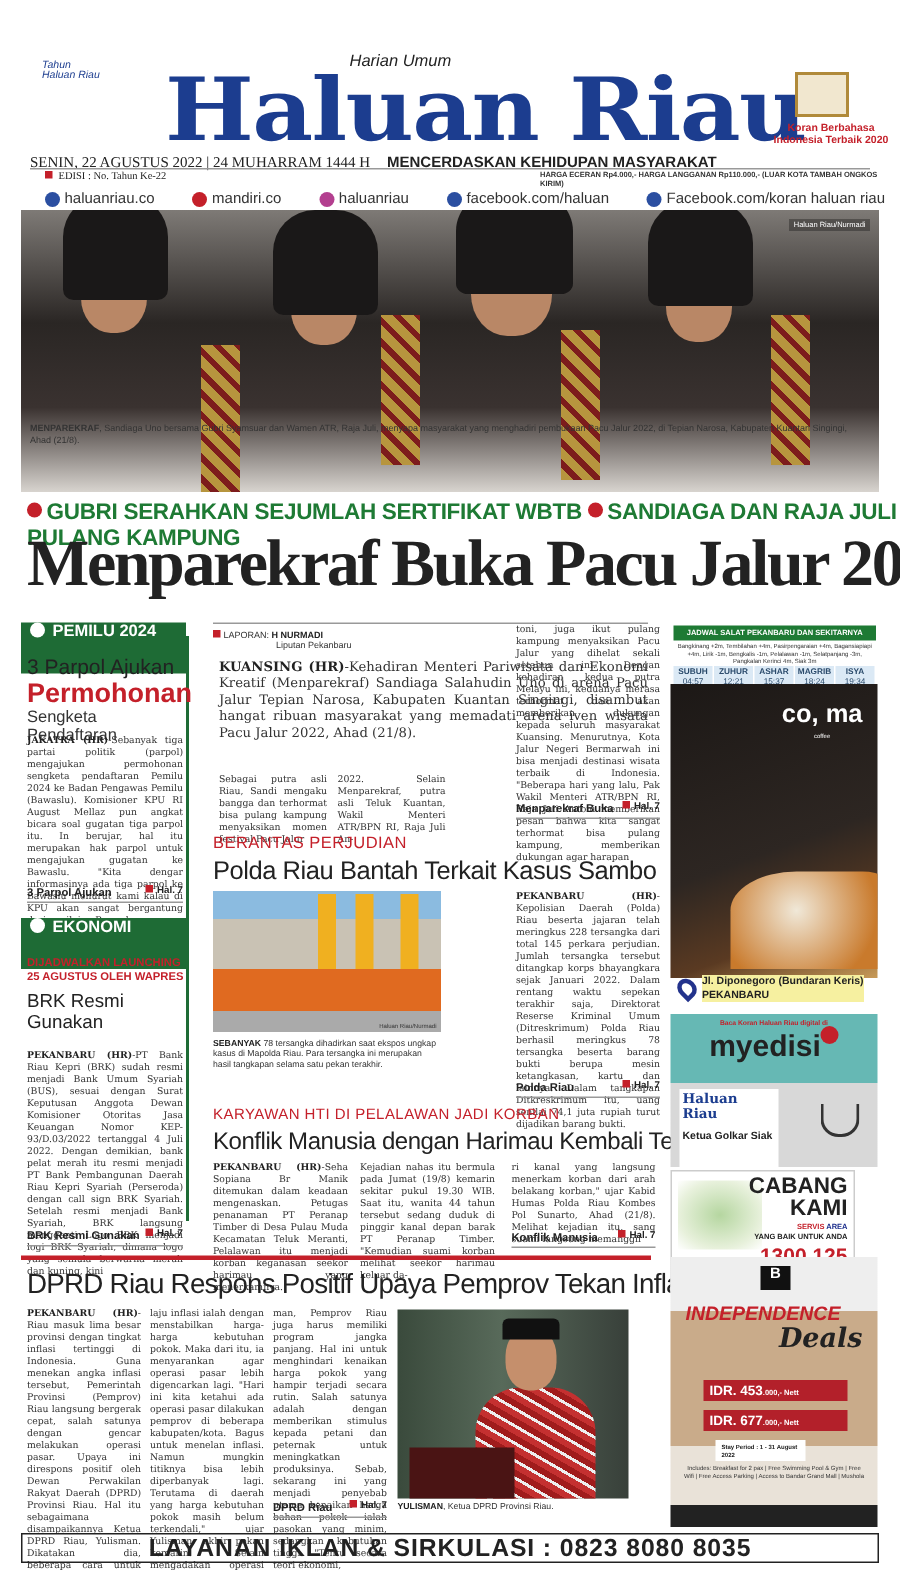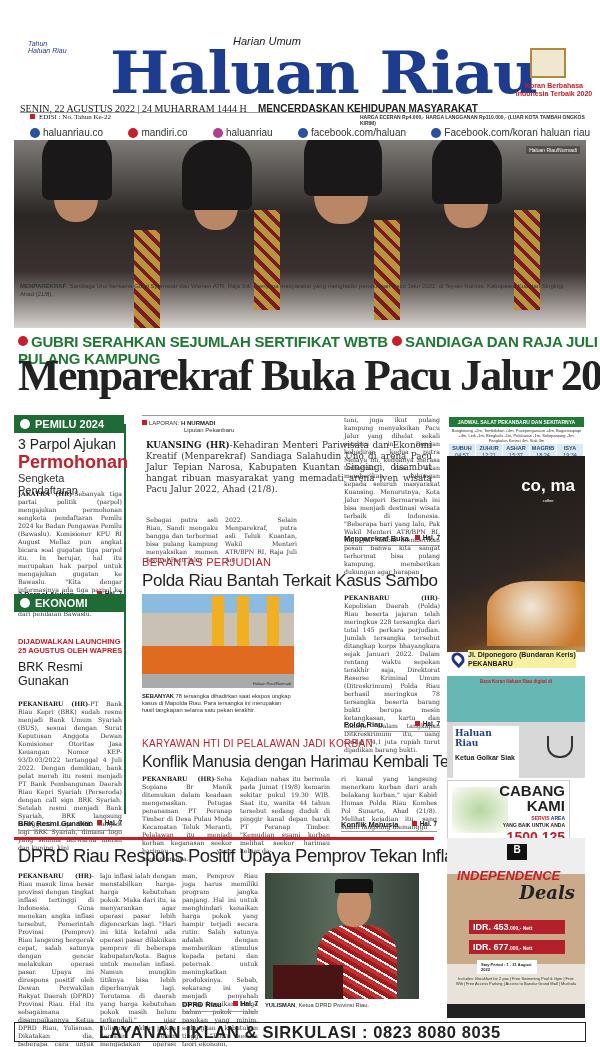--- a/index.html
+++ b/index.html
@@ -27,37 +27,37 @@
 .hat{position:absolute;top:0;width:70px;height:70px;background:#1a1818;border-radius:40% 40% 10% 10%}
 .face{position:absolute;width:44px;height:52px;border-radius:45%;background:#b98766}
 .sash{position:absolute;width:26px;height:100px;background:repeating-linear-gradient(45deg,#b7953e 0 6px,#7d1c1c 6px 10px)}
 #credit{right:6px;top:6px;font:5px "Liberation Sans",sans-serif;color:#fff;background:rgba(0,0,0,.3);padding:1px 3px}
 #caption{left:20px;top:282px;width:560px;font:6px "Liberation Sans",sans-serif;color:#333;line-height:8px}
 #caption b{font-weight:bold}
 #kicker{left:18px;top:333px;font:bold 15px "Liberation Sans",sans-serif;color:#1e7a34;letter-spacing:-.2px}
 #kicker .dot{display:inline-block;width:10px;height:10px;border-radius:50%;background:#c4202a;margin-right:3px;vertical-align:1px}
 #headline{left:18px;top:352px;font:bold 44px "Liberation Serif",serif;color:#222;letter-spacing:-1.6px;line-height:48px;white-space:nowrap}
 
-.sect{position:absolute;left:14px;width:110px;height:18px;background:#1e6b35;color:#fff;font:bold 11px "Liberation Sans",sans-serif;display:flex;align-items:center;padding-left:6px}
+.sect{position:absolute;left:14px;width:110px;height:34px;background:#1e6b35;color:#fff;font:bold 11px "Liberation Sans",sans-serif;display:flex;align-items:flex-start;padding-left:6px}
 .sect .circ{width:10px;height:10px;border-radius:50%;background:#fff;margin-right:5px}
 .vline{position:absolute;background:#1e6b35;width:2px}
 .body{font:6.2px "DejaVu Serif",serif;line-height:8px;color:#333;text-align:justify}
 .body b{font-weight:bold;color:#222}
 .more{position:absolute;display:flex;justify-content:space-between;font:bold 7.5px "Liberation Sans",sans-serif;color:#222;border-bottom:1px solid #999;padding-bottom:2px}
 .more .hal{font-size:6.5px}
 .more .hal::before{content:"";display:inline-block;width:5px;height:5px;background:#c4202a;margin-right:3px}
 
 #prayer{left:449px;top:417px;width:135px}
 #prayer .hd{background:#1e7a34;color:#fff;font:bold 5px "Liberation Sans",sans-serif;text-align:center;padding:2px 0}
 #prayer .nt{font:4px "Liberation Sans",sans-serif;color:#333;text-align:center;line-height:5px;padding:1px}
 #prayer .tb{display:flex;background:#dbe9f5;border-bottom:3px solid #7ab3dd}
 #prayer .tb div{flex:1;text-align:center;font:bold 5.5px "Liberation Sans",sans-serif;color:#2a4a6b;border-right:1px solid #fff;padding:1px 0;line-height:7px}
 
 #coma{left:447px;top:456px;width:138px;height:196px;background:linear-gradient(160deg,#1c1816 0%,#2d2622 55%,#5a3a22 80%,#c89a58 100%);overflow:hidden}
-#coma .brand{position:absolute;right:10px;top:22px;color:#fff;font:bold 17px "Liberation Sans",sans-serif;line-height:15px;text-align:center}
+#coma .brand{position:absolute;right:10px;top:12px;color:#fff;font:bold 17px "Liberation Sans",sans-serif;line-height:15px;text-align:center}
 #coma .ty{position:absolute;left:18px;top:40px;color:#ddd;font:22px "Liberation Sans",sans-serif;line-height:24px}
 #coma .food{position:absolute;left:40px;top:125px;width:110px;height:65px;border-radius:40% 20% 0 0;background:radial-gradient(circle at 40% 40%,#f0e8d8,#c97a2c 70%)}
 #addr{left:452px;top:650px;width:140px;display:flex;gap:4px;align-items:flex-start}
 #addr .pin{width:12px;height:14px;border-radius:50% 50% 50% 0;transform:rotate(-45deg);border:3px solid #23338c;margin-top:2px}
 #addr div{font:bold 7px "Liberation Sans",sans-serif;background:#f6f0a0;color:#222;line-height:9px}
 #myedisi{left:447px;top:676px;width:138px;height:102px;background:linear-gradient(180deg,#66b8b4 0 45%,#d8d8d8 45%)}
 #myedisi .top{font:bold 4.5px "Liberation Sans",sans-serif;color:#c4202a;text-align:center;padding-top:3px}
 #myedisi .nm{font:bold 20px "Liberation Sans",sans-serif;color:#222;text-align:center;line-height:22px}
 #myedisi .nm span{display:inline-block;width:12px;height:12px;border-radius:50%;background:#c4202a;vertical-align:8px}
 #myedisi .np{position:absolute;left:6px;top:50px;width:66px;height:52px;background:#fff;font:bold 9px "DejaVu Serif",serif;color:#1c3d8f;padding:2px}
@@ -167,21 +167,21 @@
   <div style="font:14px 'Liberation Sans',sans-serif;color:#222">3 Parpol Ajukan</div>
   <div style="font:bold 18px 'Liberation Sans',sans-serif;color:#c4202a;line-height:20px">Permohonan</div>
   <div style="font:11px 'Liberation Sans',sans-serif;color:#333">Sengketa Pendaftaran</div>
 </div>
 <div class="abs body" style="left:18px;top:490px;width:104px"><b>JAKATRA (HR)</b><span>-Sebanyak tiga partai politik (parpol) mengajukan permohonan sengketa pendaftaran Pemilu 2024 ke Badan Pengawas Pemilu (Bawaslu). Komisioner KPU RI August Mellaz pun angkat bicara soal gugatan tiga parpol itu. In berujar, hal itu merupakan hak parpol untuk mengajukan gugatan ke Bawaslu. "Kita dengar informasinya ada tiga parpol ke Bawaslu menurut kami kalau di KPU akan sangat bergantung dari penilaian Bawaslu.</span></div>
 <div class="more" style="left:18px;top:590px;width:104px">
     <span>3 Parpol Ajukan</span>
     <span class="hal">Hal. 7</span>
   </div>
 
-<div class="sect" style="top:594px">
+<div class="sect" style="top:612px">
     <span class="circ"></span>
     <span>EKONOMI</span>
   </div>
 <div class="abs sans" style="left:18px;top:637px;width:106px;font:bold 7.5px 'Liberation Sans',sans-serif;color:#c4202a;line-height:9px">DIJADWALKAN LAUNCHING 25 AGUSTUS OLEH WAPRES</div>
 <div class="abs" style="left:18px;top:660px;width:106px">
   <div style="font:12.5px 'Liberation Sans',sans-serif;color:#222">BRK Resmi Gunakan</div>
 </div>
 <div class="abs body" style="left:18px;top:700px;width:104px"><b>PEKANBARU (HR)</b><span>-PT Bank Riau Kepri (BRK) sudah resmi menjadi Bank Umum Syariah (BUS), sesuai dengan Surat Keputusan Anggota Dewan Komisioner Otoritas Jasa Keuangan Nomor KEP-93/D.03/2022 tertanggal 4 Juli 2022. Dengan demikian, bank pelat merah itu resmi menjadi PT Bank Pembangunan Daerah Riau Kepri Syariah (Perseroda) dengan call sign BRK Syariah. Setelah resmi menjadi Bank Syariah, BRK langsung mengganti Logo BRK menjadi logi BRK Syariah, dimana logo yang semula berwarna merah dan kuning, kini</span></div>
 <div class="more" style="left:18px;top:819px;width:104px">
     <span>BRK Resmi Gunakan</span>
@@ -256,31 +256,32 @@
 <div id="coma" class="abs">
   <div class="brand"><span>co, ma</span><div style="font-size:4px;font-weight:normal">coffee</div></div>
   <div class="food"></div>
 </div>
 <div id="addr" class="abs">
   <span class="pin"></span>
   <div><span>Jl. Diponegoro (Bundaran Keris)</span><br><span>PEKANBARU</span></div>
 </div>
 <div id="myedisi" class="abs">
   <div class="top">Baca Koran Haluan Riau digital di</div>
+  <div class="nm"><b>myedisi</b><span></span></div>
   <div class="np">
       <div>Haluan Riau</div>
       <div style="font:bold 7px 'Liberation Sans',sans-serif;color:#222;margin-top:6px">Ketua Golkar Siak</div>
     </div>
   <div class="cup"></div>
 </div>
 <div id="tiki" class="abs">
   <div class="map"></div>
   <div class="cb"><span>CABANG</span><br><span>KAMI</span></div>
   <div class="sv"><em>SERVIS</em> <em style="color:#1c2e8c">AREA</em><br><span>YANG BAIK UNTUK ANDA</span></div>
-  <div class="ph">1500 125</div>
+  <div class="ph">1300 125</div>
   <div class="lg">TIKI</div>
   <div class="wd" style="width:60px">WE DELIVER YOUR PACKAGE</div>
 </div>
 <div id="hotel" class="abs">
   <div class="lg">B</div>
   <div class="id">INDEPENDENCE</div>
   <div class="dl">Deals</div>
   <div class="pr" style="top:82px"><span>IDR. 453</span><small>.000,- Nett</small></div>
   <div class="pr" style="top:102px"><span>IDR. 677</span><small>.000,- Nett</small></div>
   <div class="pr" style="top:122px;width:60px;font-size:4px;background:#fff;color:#222;left:30px">Stay Period : 1 - 31 August 2022</div>

